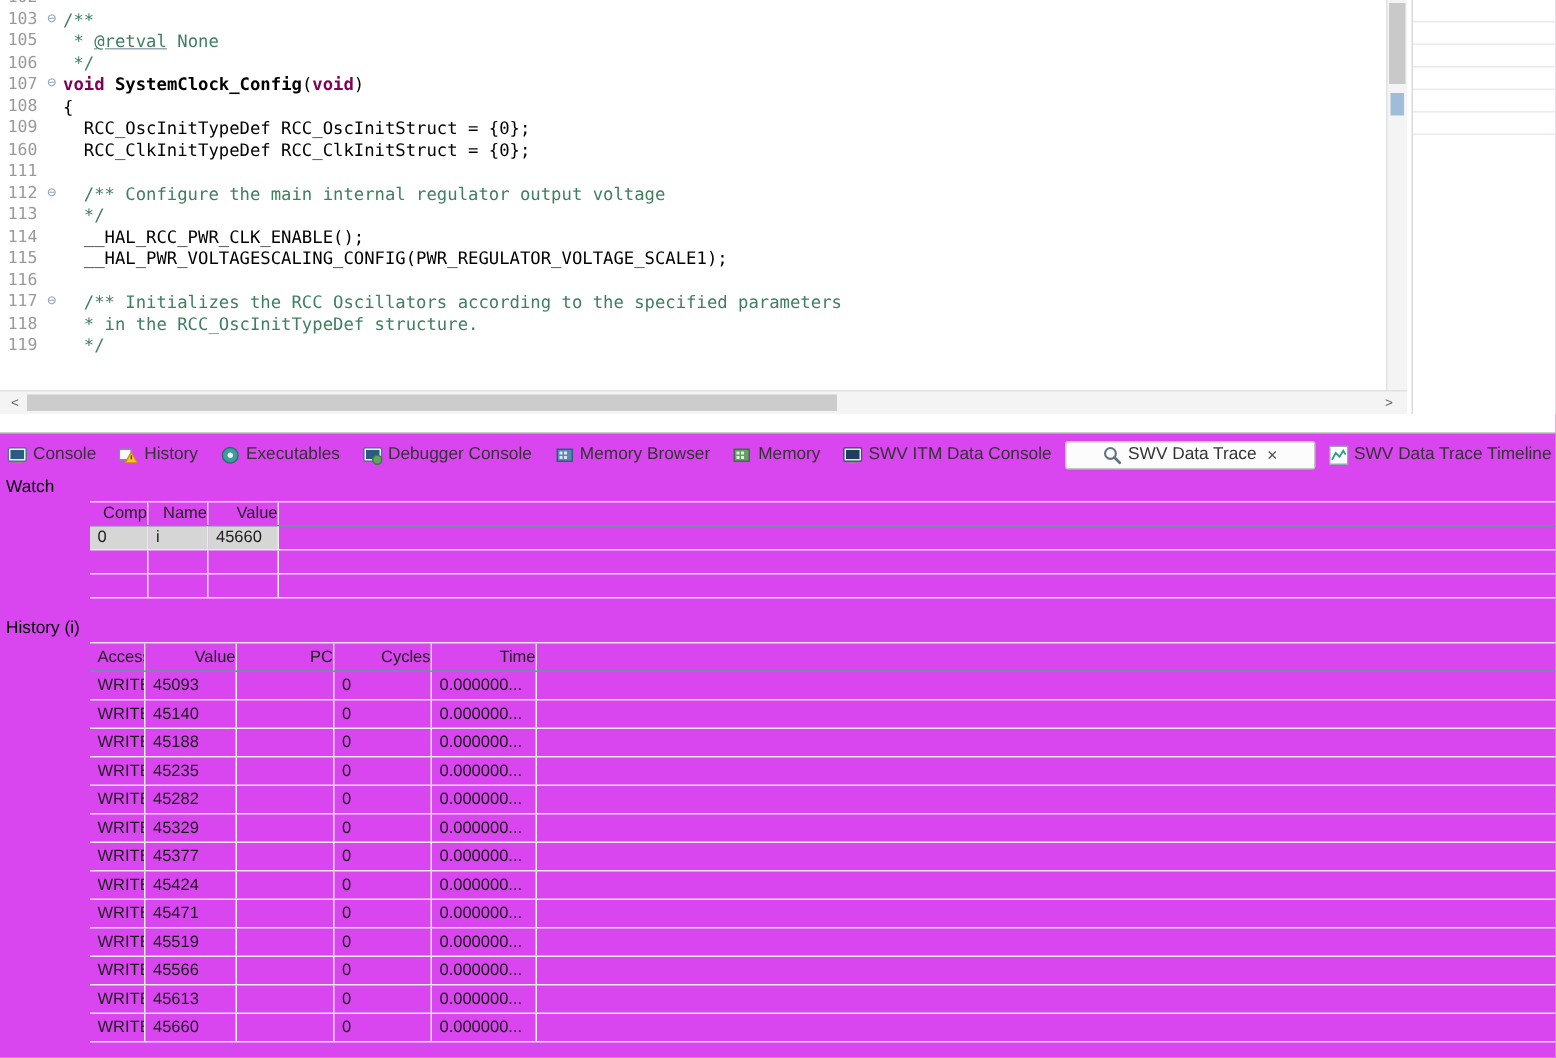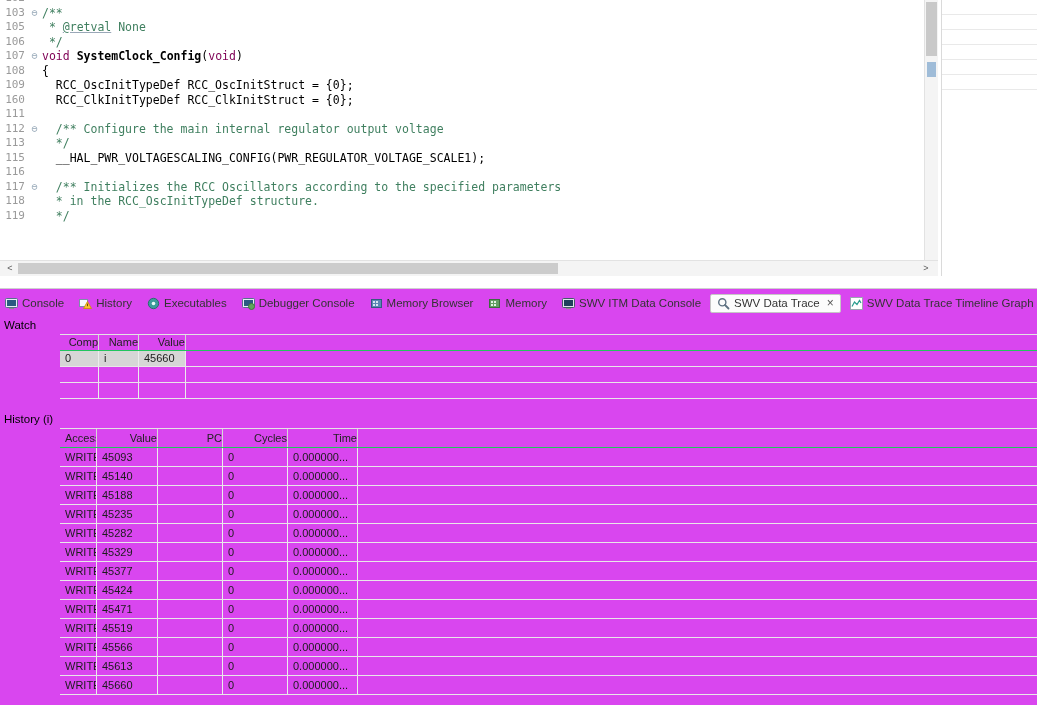--- a/index.html
+++ b/index.html
@@ -19,21 +19,21 @@
   .code-lines { margin-top:-9px; }
   .code-line { display:flex; height:14.5px; line-height:14.5px;
                font-family:"DejaVu Sans Mono", monospace; font-size:11.5px; white-space:pre; }
   .line-num { flex:0 0 27px; text-align:right; color:#9a9a9a; font-size:11px; padding-right:2px; }
   .fold { flex:0 0 15px; text-align:center; color:#94a6b6; font-size:10px; }
   .fold.has-fold::before { content:"⊖"; }
   .code-text { flex:1; }
   .tok-comment { color:#3f7f5f; }
   .tok-tag  { color:#3f7f5f; }
   .tok-tagu { color:#3f7f5f; text-decoration:underline; text-decoration-color:#9aa8b8; }
-  .tok-kw   { color:#7f0055; font-weight:normal; }
+  .tok-kw   { color:#7f0055; font-weight:bold; }
   .tok-fn   { font-weight:bold; color:#000; }
   .tok-plain{ color:#000; }
 
   .v-scroll { position:absolute; right:0; top:0; width:14px; height:260px;
               background:#f4f4f4; border-left:1px solid #e2e2e2; }
   .v-thumb  { position:absolute; left:1px; top:2px; width:11px; height:54px; background:#c9c9c9; }
   .v-mark   { position:absolute; left:2px; top:62px; width:9px; height:15px; background:#9fbcd8; }
 
   .h-scroll { position:absolute; left:0; top:260px; width:938px; height:16px;
               background:#f4f4f4; border-top:1px solid #e2e2e2; }
@@ -47,21 +47,21 @@
   .right-panel { position:absolute; left:941px; top:0; width:96px; height:276px;
                  border-left:1px solid #dadada; background:#fff; }
   .rp-row { height:15px; border-bottom:1px solid #e9e9e9; }
 
   
   .console-pane { position:absolute; left:0; top:288px; right:0; bottom:0;
                   border-top:1px solid #cfcfcf; background:#d946ef; }
   .tab-bar { display:flex; align-items:center; height:28px; padding-left:5px; gap:15px;
              font-size:11.5px; color:#333; white-space:nowrap; overflow:hidden; }
   .tab { display:flex; align-items:center; gap:4px; cursor:default; }
-  .tab.active { border:1px solid #c6c6c6; background:#fcfcfc; border-radius:2px; padding:2px 6px; margin:0 -6px;justify-content:space-between; }
+  .tab.active { border:1px solid #c6c6c6; background:#fcfcfc; border-radius:2px; padding:2px 24px; margin:0 -6px;justify-content:space-between; }
   .tab-icon { width:13px; height:13px; display:inline-flex; }
   .tab-icon svg { display:block; }
   .tab-close { margin-left:3px; color:#555; font-size:12px; line-height:12px; }
 
   .section-label { font-size:11.5px; color:#000; height:17px; line-height:16px; padding-left:4px; }
   .history-label { margin-top:12px; }
 
   .dtable { margin-left:60px; font-size:11px; color:#1c1c1c; border-top:1px solid #e4e4e4; }
   .trow { display:flex; border-bottom:1px solid #e8e8e8; }
   .watch   .trow { height:16px; line-height:15px; }
@@ -82,20 +82,21 @@
         <div class="code-line"><span class="line-num">103</span><span class="fold has-fold"></span><span class="code-text"><span class="tok-comment">/**</span></span></div>
         <div class="code-line"><span class="line-num">105</span><span class="fold"></span><span class="code-text"><span class="tok-comment"> * </span><span class="tok-tagu">@retval</span><span class="tok-comment"> None</span></span></div>
         <div class="code-line"><span class="line-num">106</span><span class="fold"></span><span class="code-text"><span class="tok-comment"> */</span></span></div>
         <div class="code-line"><span class="line-num">107</span><span class="fold has-fold"></span><span class="code-text"><span class="tok-kw">void</span><span class="tok-plain"> </span><span class="tok-fn">SystemClock_Config</span><span class="tok-plain">(</span><span class="tok-kw">void</span><span class="tok-plain">)</span></span></div>
         <div class="code-line"><span class="line-num">108</span><span class="fold"></span><span class="code-text"><span class="tok-plain">{</span></span></div>
         <div class="code-line"><span class="line-num">109</span><span class="fold"></span><span class="code-text"><span class="tok-plain">  RCC_OscInitTypeDef RCC_OscInitStruct = {0};</span></span></div>
         <div class="code-line"><span class="line-num">160</span><span class="fold"></span><span class="code-text"><span class="tok-plain">  RCC_ClkInitTypeDef RCC_ClkInitStruct = {0};</span></span></div>
         <div class="code-line"><span class="line-num">111</span><span class="fold"></span><span class="code-text"></span></div>
         <div class="code-line"><span class="line-num">112</span><span class="fold has-fold"></span><span class="code-text"><span class="tok-comment">  /** Configure the main internal regulator output voltage</span></span></div>
         <div class="code-line"><span class="line-num">113</span><span class="fold"></span><span class="code-text"><span class="tok-comment">  */</span></span></div>
+        <div class="code-line"><span class="line-num">114</span><span class="fold"></span><span class="code-text"><span class="tok-plain">  __HAL_RCC_PWR_CLK_ENABLE();</span></span></div>
         <div class="code-line"><span class="line-num">115</span><span class="fold"></span><span class="code-text"><span class="tok-plain">  __HAL_PWR_VOLTAGESCALING_CONFIG(PWR_REGULATOR_VOLTAGE_SCALE1);</span></span></div>
         <div class="code-line"><span class="line-num">116</span><span class="fold"></span><span class="code-text"></span></div>
         <div class="code-line"><span class="line-num">117</span><span class="fold has-fold"></span><span class="code-text"><span class="tok-comment">  /** Initializes the RCC Oscillators according to the specified parameters</span></span></div>
         <div class="code-line"><span class="line-num">118</span><span class="fold"></span><span class="code-text"><span class="tok-comment">  * in the RCC_OscInitTypeDef structure.</span></span></div>
         <div class="code-line"><span class="line-num">119</span><span class="fold"></span><span class="code-text"><span class="tok-comment">  */</span></span></div>
       </div>
   </div>
   <div class="v-scroll">
     <div class="v-thumb"></div>
     <div class="v-mark"></div>

